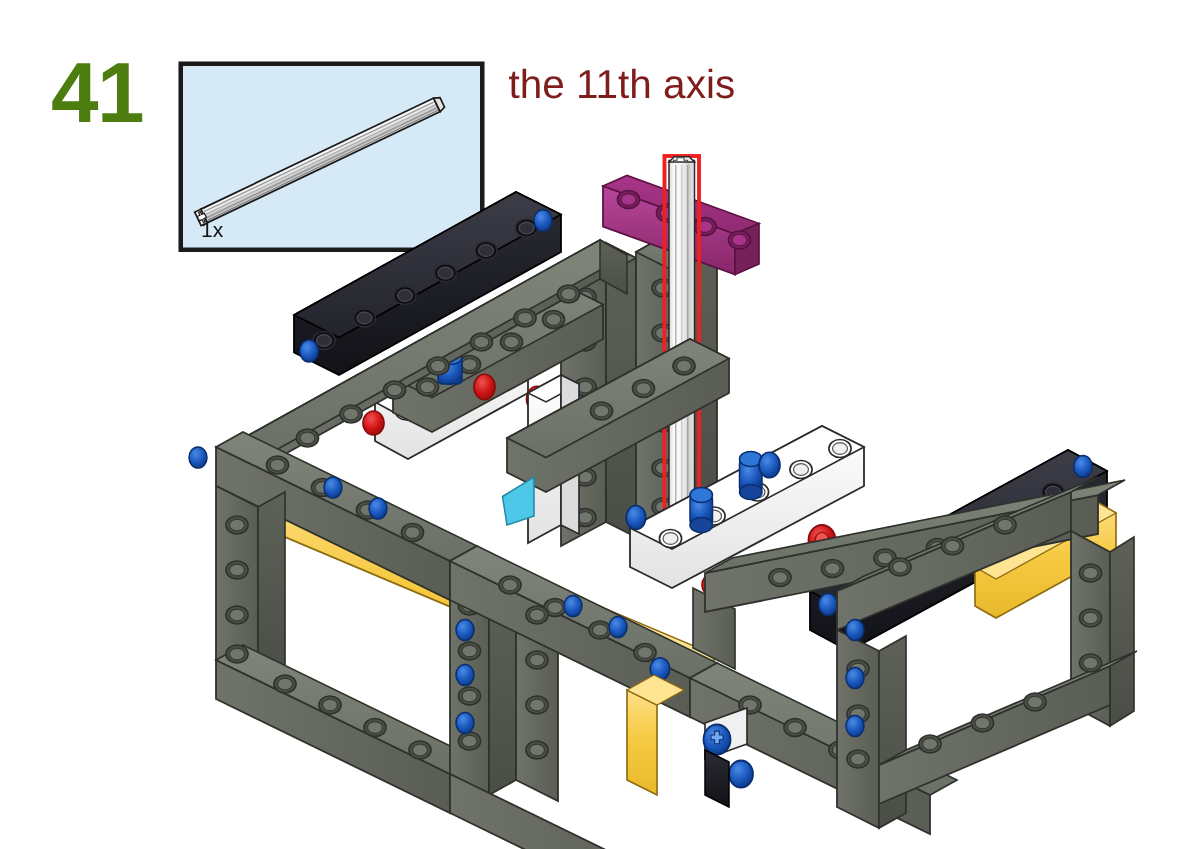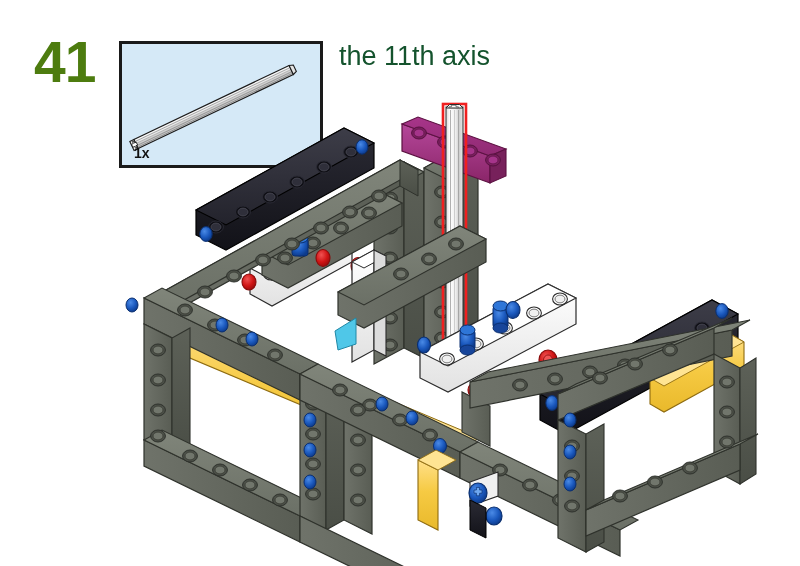--- a/index.html
+++ b/index.html
@@ -48,31 +48,31 @@
     box-sizing: border-box;
   }
   #parts-callout svg { display: block; }
   #part-qty {
     position: absolute;
     left: 12px;
     bottom: 4px;
     font-size: 14px;
     color: #111111;
     font-family: "Liberation Sans", sans-serif;
-    font-weight: bold;
+    font-weight: normal;
     letter-spacing: 0px;
   }
 
   
   #step-title {
     position: absolute;
     left: 339px;
     top: 41px;
     font-size: 27px;
-    color: #14532d;
+    color: #7f1d1d;
     font-family: "Liberation Sans", sans-serif;
     white-space: nowrap;
   }
 
   
   #model-area {
     position: absolute;
     left: 0;
     top: 0;
     width: 800px;

